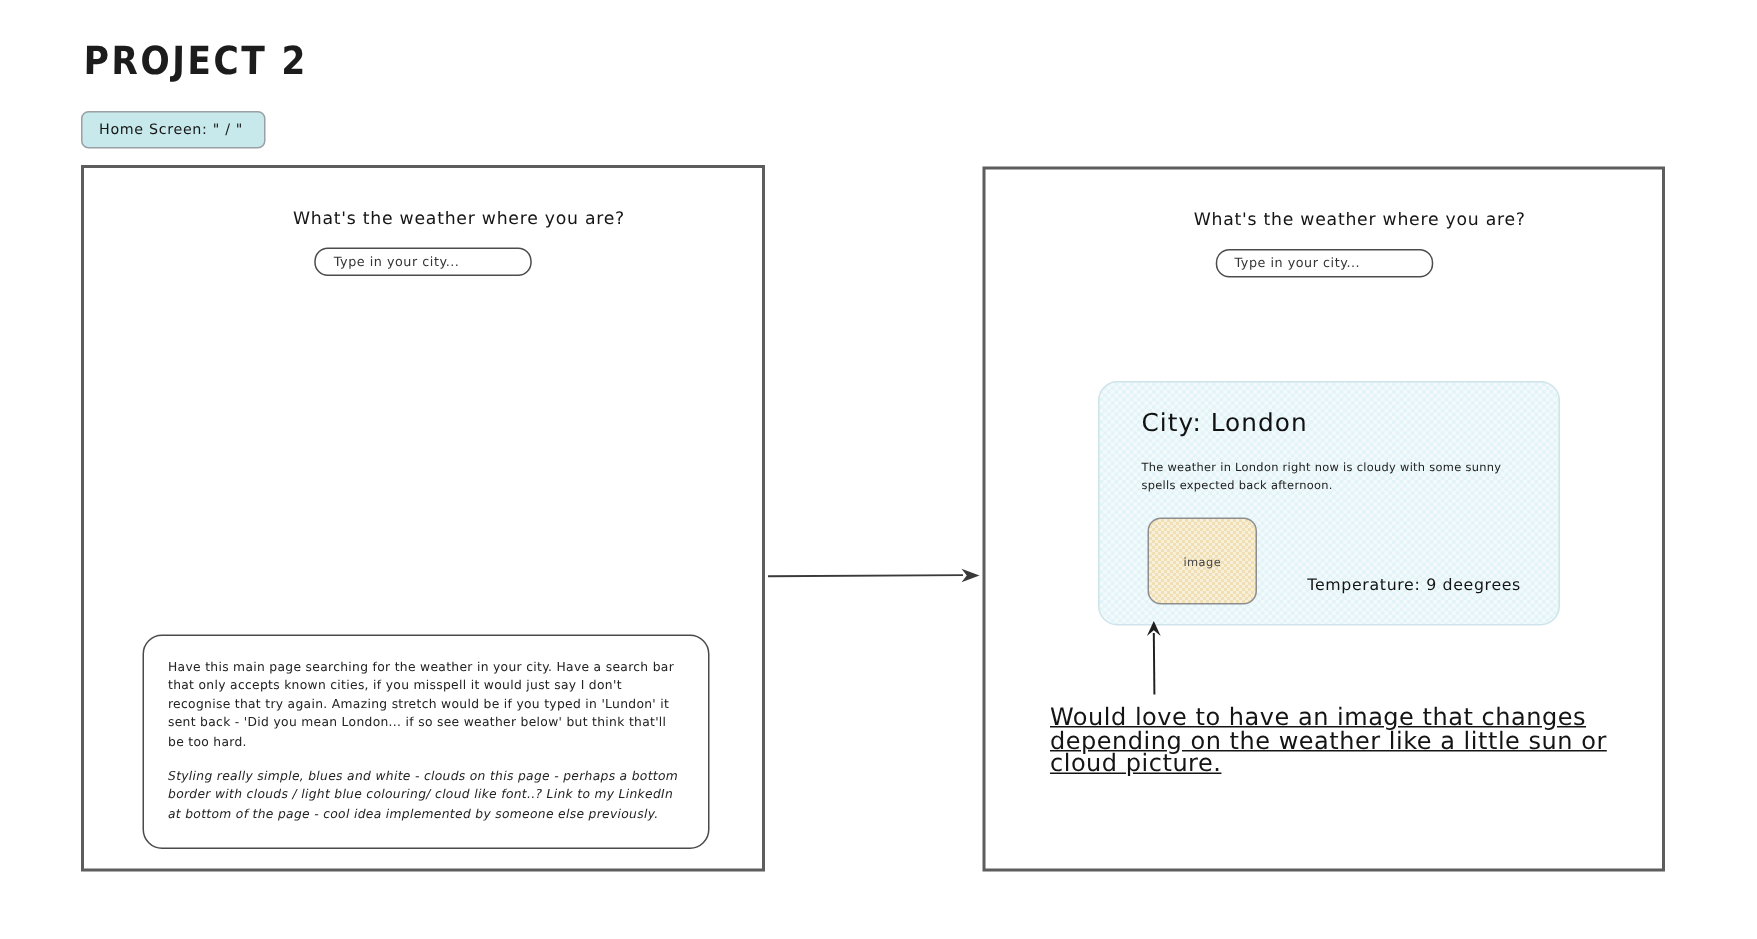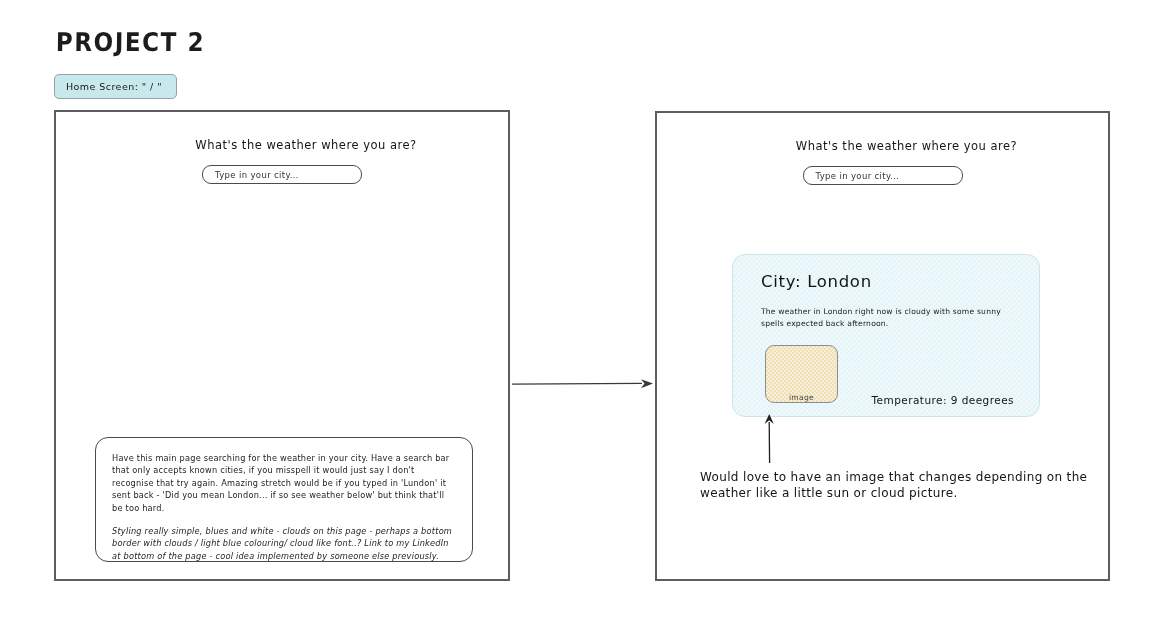--- a/index.html
+++ b/index.html
@@ -79,41 +79,41 @@
     font-size: 11.5px;
     letter-spacing: 0.5px;
     color: #151515;
     padding-left: 48px;
   }
   .panel-input {
     position: absolute;
     left: 50%;
     transform: translateX(-50%);
     top: 53px;
-    width: 160px;
+    width: 145px;
     height: 19px;
     box-sizing: border-box;
     background: #ffffff;
     border: 1.4px solid #4c4c4c;
     border-radius: 9px;
     display: flex;
     align-items: center;
     padding-left: 12px;
     font-size: 8.5px;
     letter-spacing: 0.35px;
     color: #343434;
   }
 
   
   .notes-box {
     position: absolute;
     left: 39px;
-    top: 325px;
+    top: 311px;
     width: 378px;
-    height: 125px;
+    height: 143px;
     box-sizing: border-box;
     background: #ffffff;
     border: 1.6px solid #4a4a4a;
     border-radius: 13px;
     padding: 14px 16px 10px 16px;
   }
   .notes-para {
     font-size: 8.2px;
     line-height: 12.4px;
     letter-spacing: 0.22px;
@@ -180,53 +180,54 @@
     box-sizing: border-box;
     border: 1.5px solid #8e8e8e;
     border-radius: 9px;
     background-color: #f1dfb4;
     background-image:
       linear-gradient(45deg, rgba(255,255,255,0.5) 25%, transparent 25%, transparent 75%, rgba(255,255,255,0.5) 75%),
       linear-gradient(45deg, rgba(255,255,255,0.5) 25%, transparent 25%, transparent 75%, rgba(255,255,255,0.5) 75%);
     background-size: 4px 4px;
     background-position: 0 0, 2px 2px;
     display: flex;
-    align-items: flex-end;
+    align-items: center;
     justify-content: center;
     font-size: 7.6px;
     letter-spacing: 0.3px;
     color: #454545;
   }
   .card-temp {
     position: absolute;
     right: 25px;
-    top: 139px;
+    top: 129px;
     font-size: 10.5px;
     letter-spacing: 0.45px;
     color: #141414;
     white-space: nowrap;
   }
 
   
   .callout-arrow {
     position: absolute;
     left: 760px;
     top: 414px;
     width: 20px;
     height: 50px;
   }
   .callout-text {
     position: absolute;
     left: 700px;
     top: 470px;
     width: 420px;
-    font-size: 12px;
+    font-size: 16px;
     line-height: 15.5px;
     letter-spacing: 0.35px;
     color: #141414;
+    text-decoration: underline;
   }
 </style>
 </head>
 <body>
 
 <div class="page-title">PROJECT 2</div>
 
 <div class="screen-tag">
   <span>Home Screen: " / "</span>
 </div>

